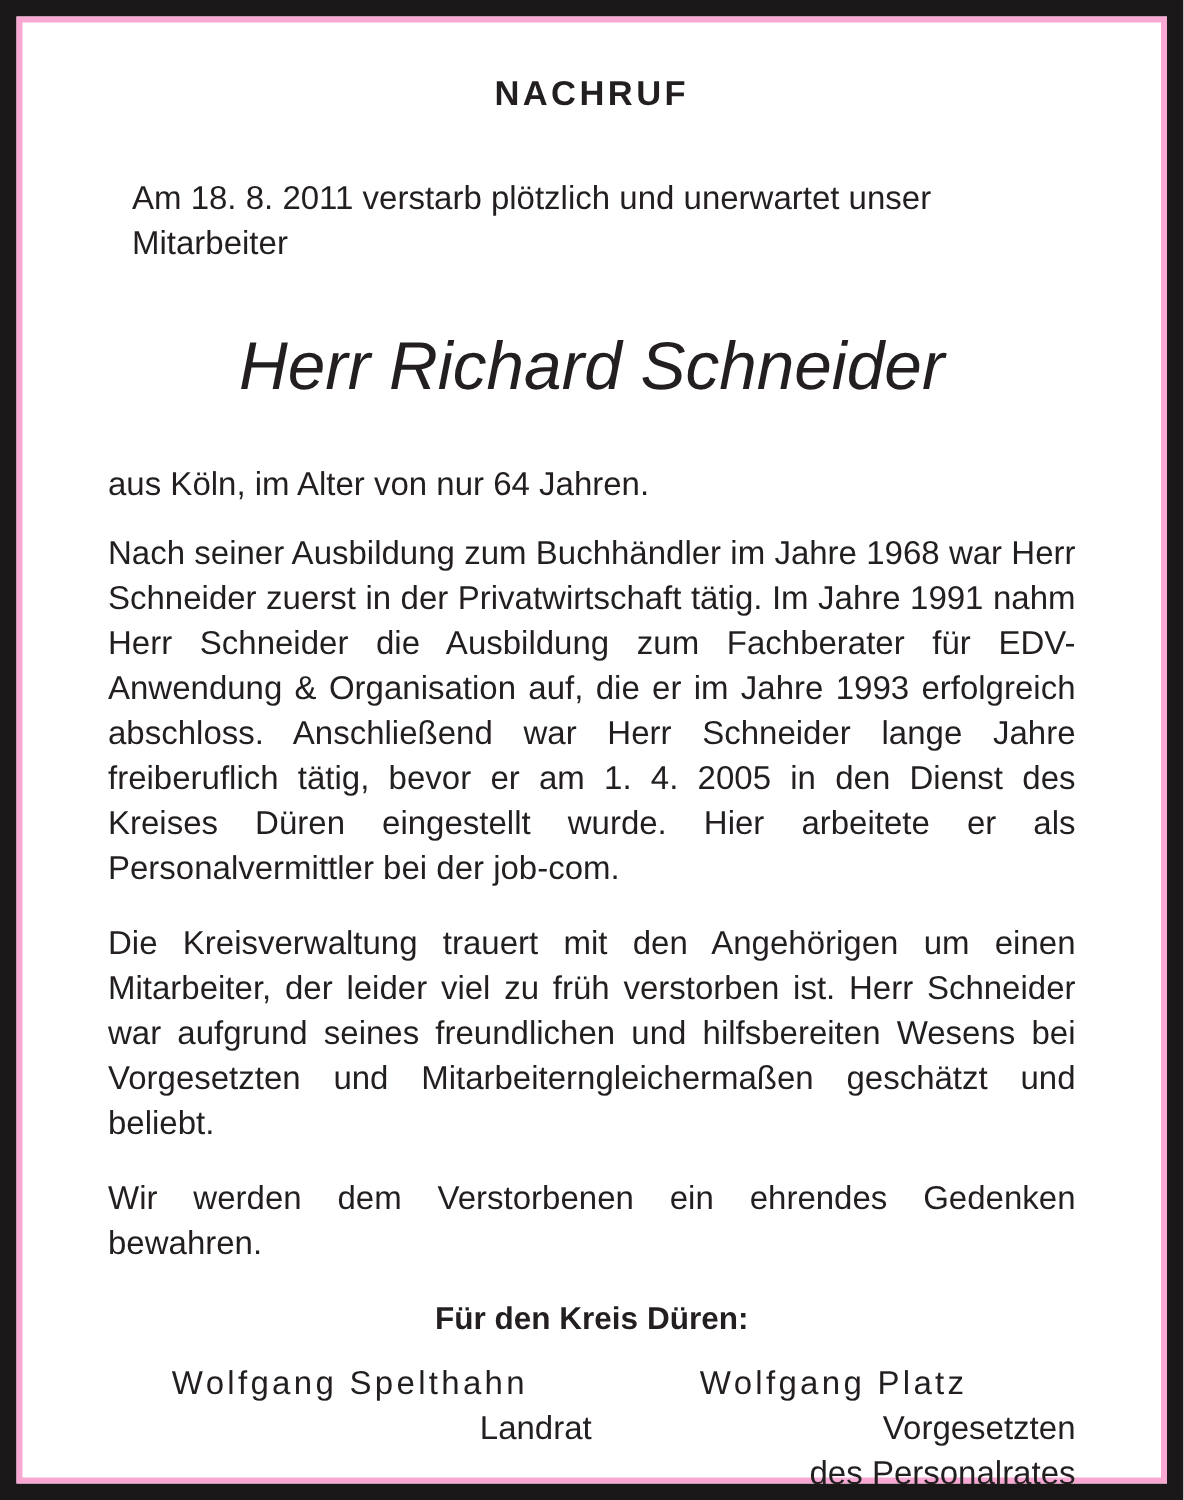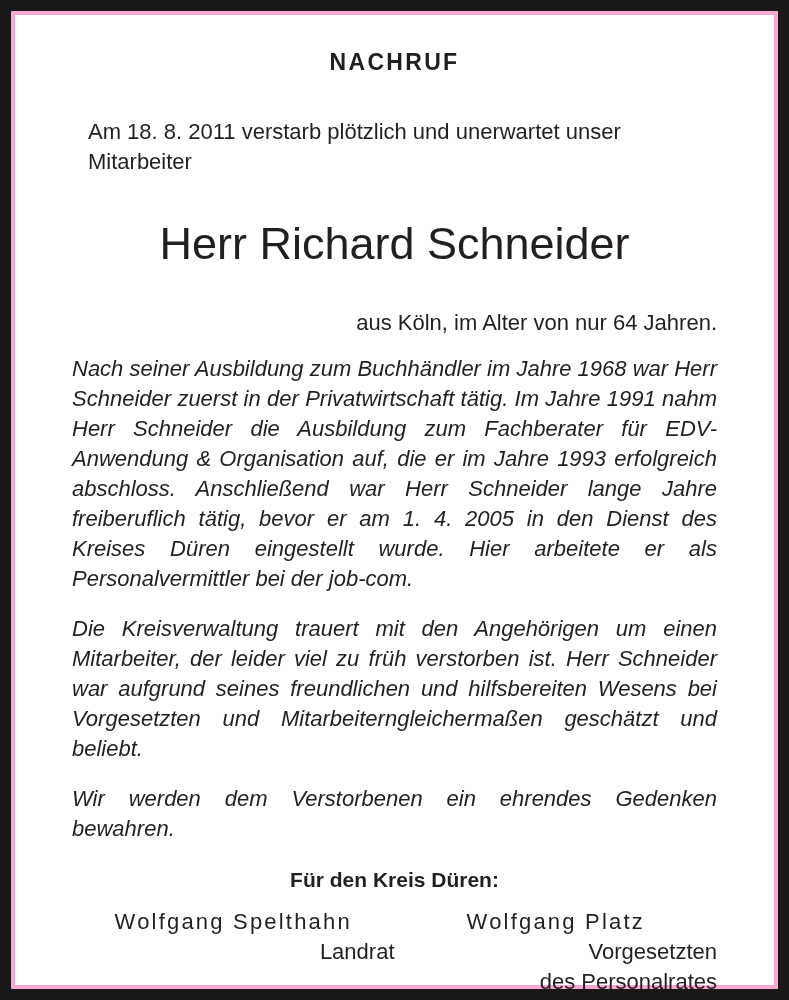--- a/index.html
+++ b/index.html
@@ -57,37 +57,37 @@
   }
 
   .deceased-name {
     font-size: 45px;
     font-weight: normal;
     line-height: 1.1;
     text-align: center;
     letter-spacing: 0px;
     margin: 42px 0 40px 0;
     white-space: nowrap;
+    font-style: italic;
   }
 
   .age-line {
     font-size: 22px;
     line-height: 30px;
     margin: 0 0 16px 0;
-    text-align: right;
+    text-align: left;
   }
 
   .body-par {
     font-size: 22px;
     line-height: 30px;
     text-align: justify;
     text-justify: inter-word;
     margin: 0 0 20px 0;
     hyphens: manual;
-    font-style: italic;
   }
 
   .body-par:last-of-type {
     margin-bottom: 0;
   }
 
   .signature-block {
     margin-top: 22px;
   }
 

